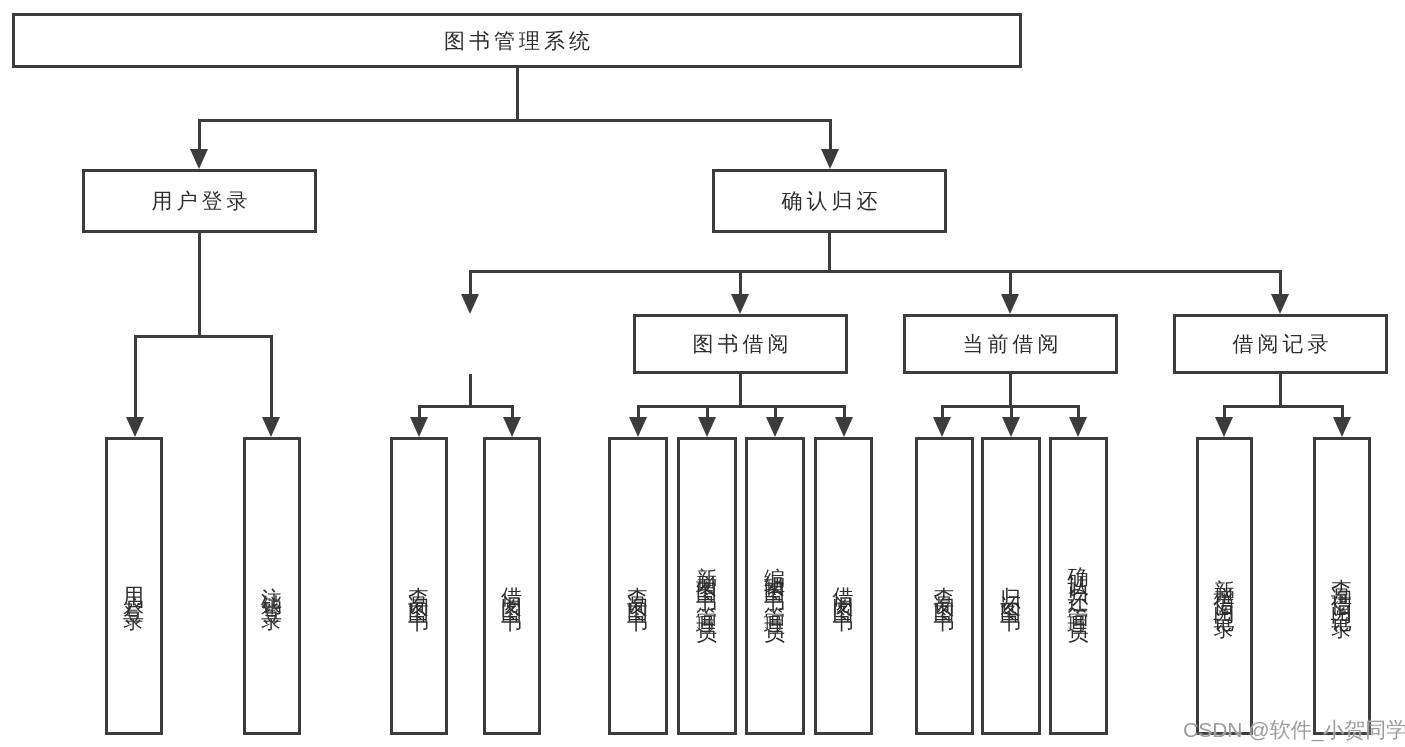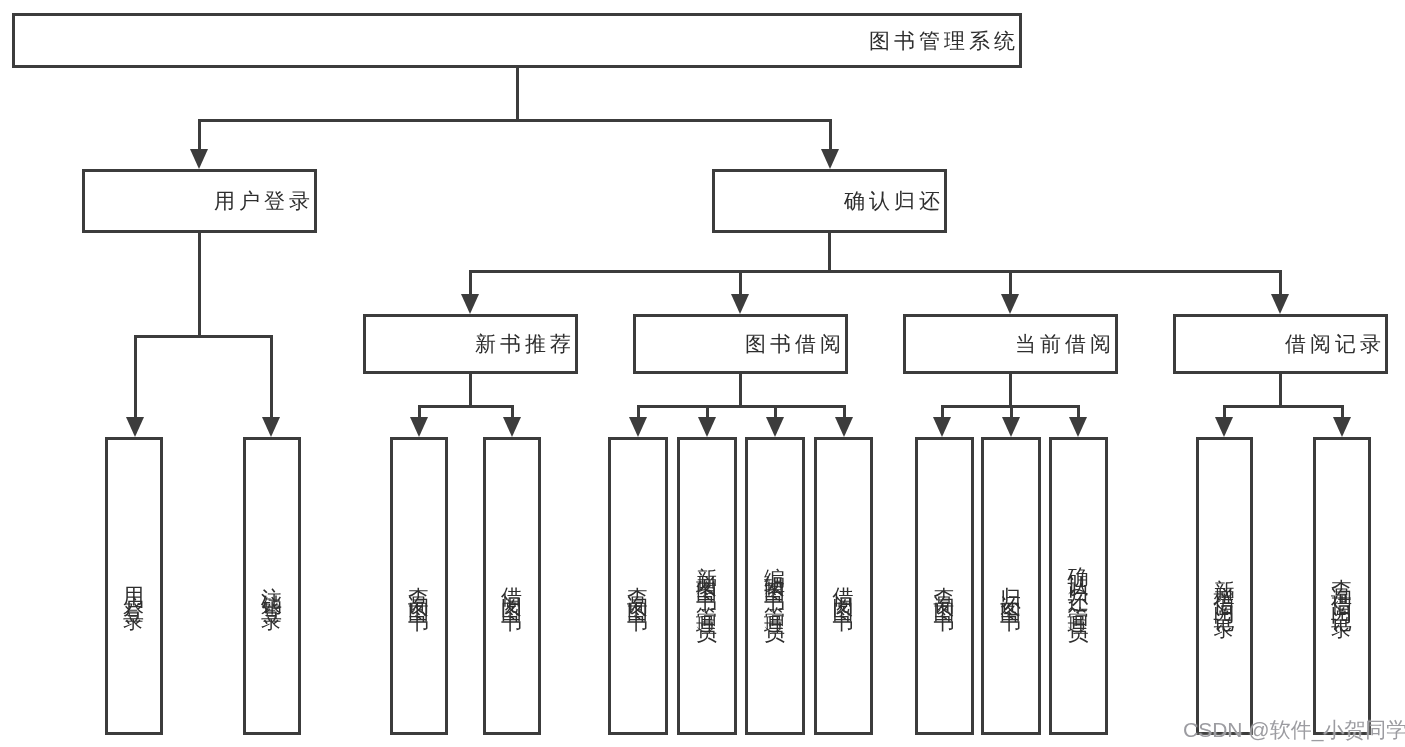--- a/index.html
+++ b/index.html
@@ -23,21 +23,20 @@
     border:3px solid var(--line);
     color:var(--text);
     display:flex;
     align-items:center;
     justify-content:center;
     text-align:center;
   }
   .box-h{
     font-size:21px;
     letter-spacing:4px;
-    justify-content:flex-end;
   }
   .box-h span{display:inline-block;text-indent:4px;}
   .box-v{
     writing-mode:vertical-rl;
     text-orientation:mixed;
     font-size:21px;
     letter-spacing:8px;
     line-height:1;
     padding:8px 0;
   }
@@ -93,23 +92,20 @@
   <div class="hline" style="left:469px;top:270px;width:813px"></div>
   <div class="vline" style="left:469px;top:270px;height:26px"></div>
   <div class="arrowhead" style="left:461px;top:294px"></div>
   <div class="vline" style="left:739px;top:270px;height:26px"></div>
   <div class="arrowhead" style="left:731px;top:294px"></div>
   <div class="vline" style="left:1009px;top:270px;height:26px"></div>
   <div class="arrowhead" style="left:1001px;top:294px"></div>
   <div class="vline" style="left:1279px;top:270px;height:26px"></div>
   <div class="arrowhead" style="left:1271px;top:294px"></div>
 
-  <div class="box box-h" style="left:363px;top:314px;width:215px;height:60px">
-    <span>新书推荐</span>
-  </div>
   <div class="box box-h" style="left:633px;top:314px;width:215px;height:60px">
     <span>图书借阅</span>
   </div>
   <div class="box box-h" style="left:903px;top:314px;width:215px;height:60px">
     <span>当前借阅</span>
   </div>
   <div class="box box-h" style="left:1173px;top:314px;width:215px;height:60px">
     <span>借阅记录</span>
   </div>
 

